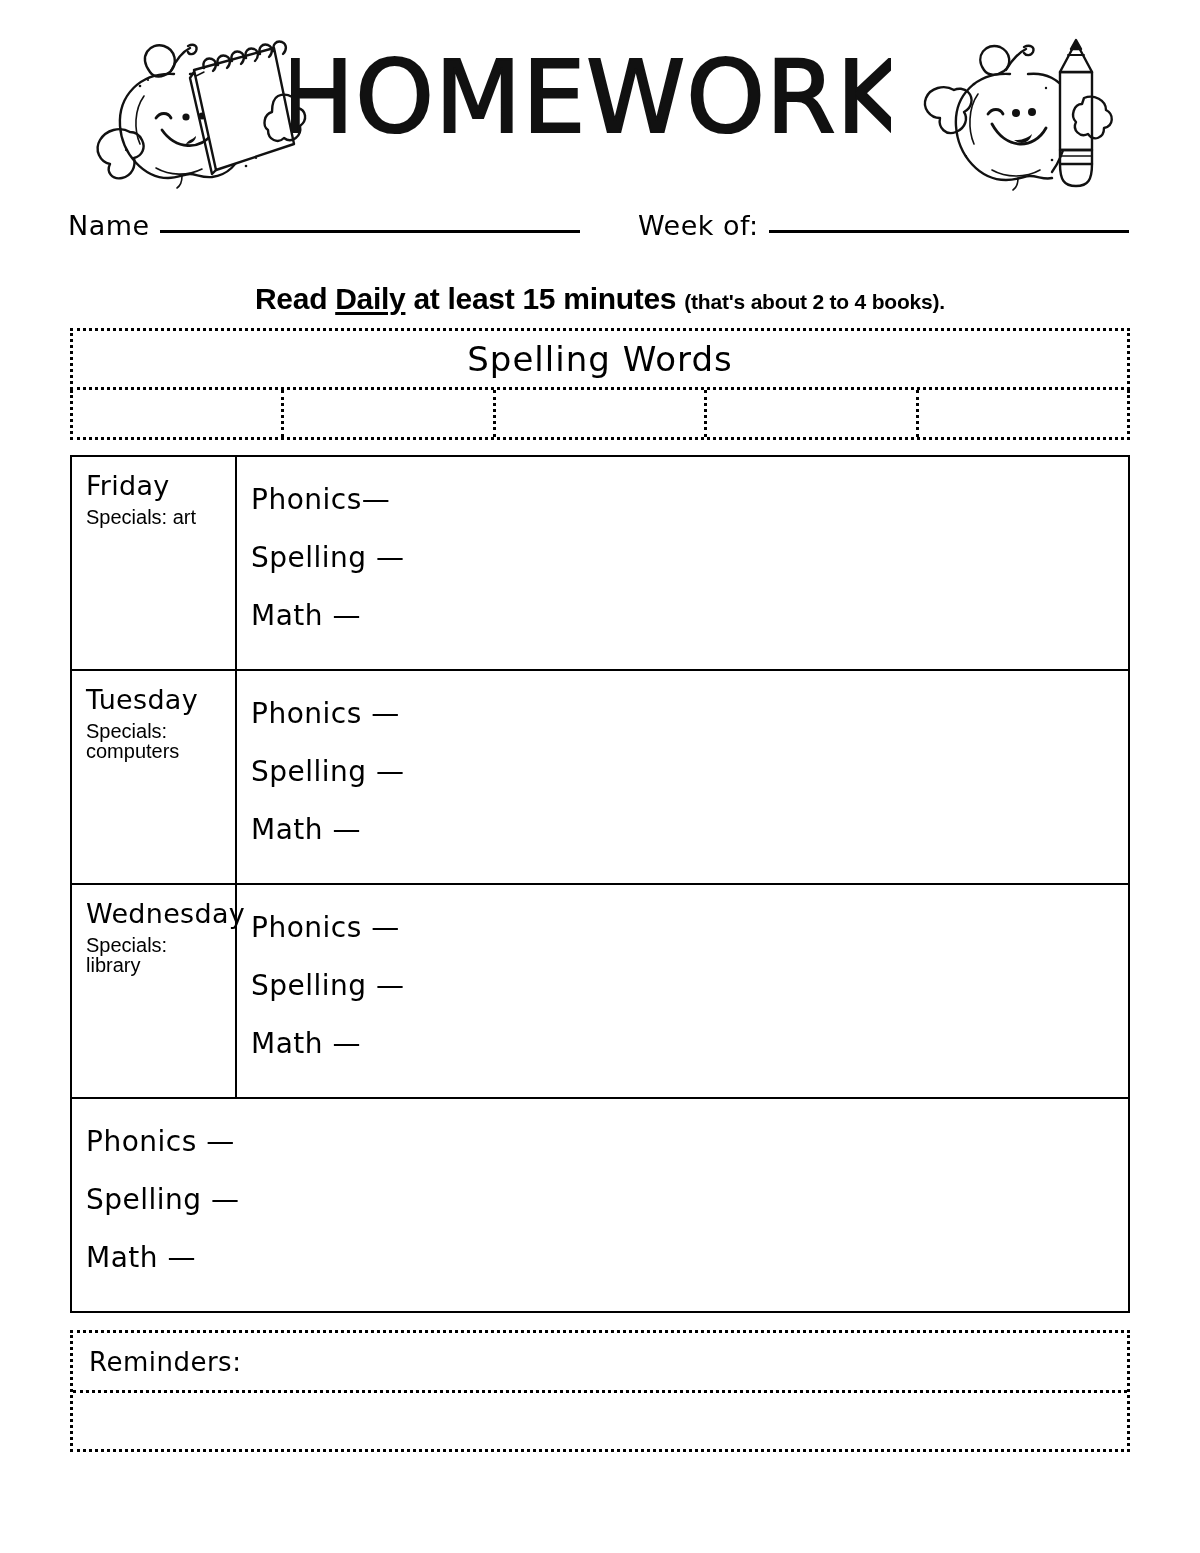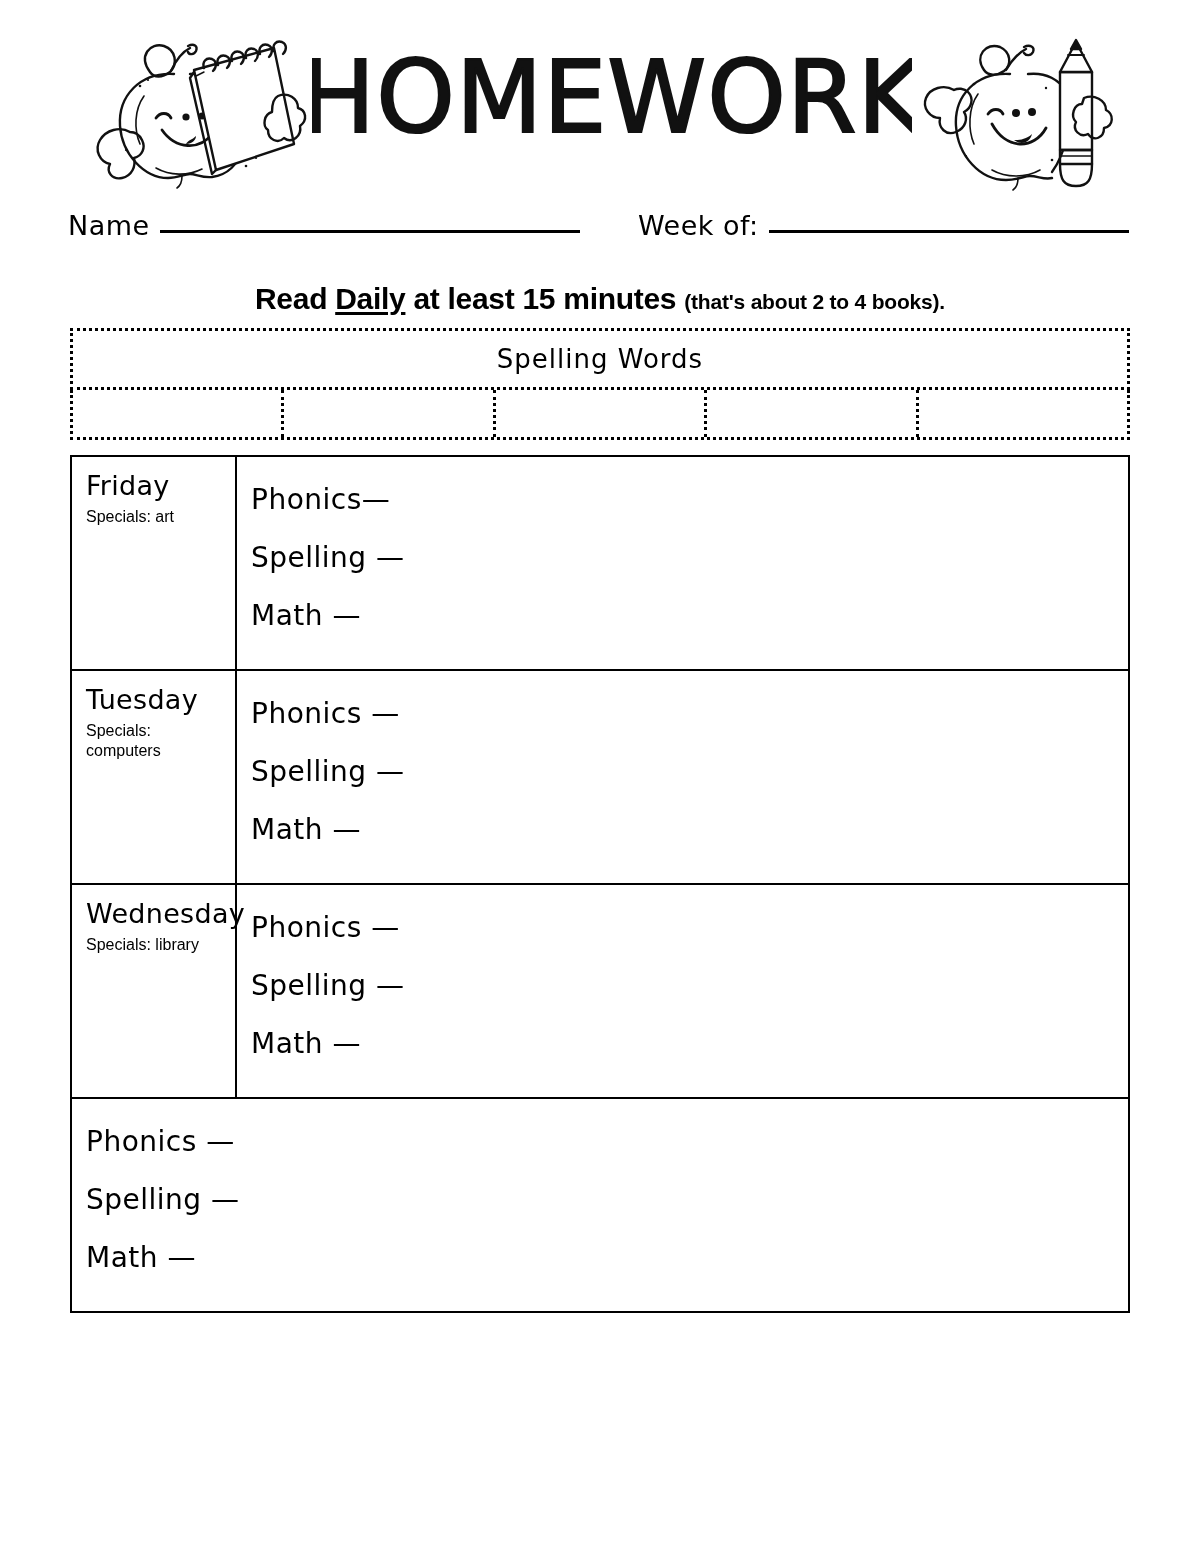--- a/index.html
+++ b/index.html
@@ -40,21 +40,21 @@
   }
   .clip-right {
     position: absolute;
     left: 918px;
     top: 28px;
     width: 200px;
     height: 170px;
   }
   .banner-title {
     position: absolute;
-    left: 312px;
+    left: 291px;
     top: 36px;
     width: 600px;
     text-align: right;
     font-family: "DejaVu Sans", sans-serif;
     font-size: 104px;
     line-height: 120px;
     font-weight: 400;
     letter-spacing: 2px;
     color: #111111;
   }
@@ -126,21 +126,21 @@
   .sw-header {
     border: 3px dotted #000;
     height: 62px;
     display: flex;
     align-items: center;
     justify-content: center;
     box-sizing: border-box;
   }
   .sw-header-label {
     font-family: "DejaVu Sans", sans-serif;
-    font-size: 26px;
+    font-size: 34px;
     letter-spacing: 1px;
   }
   .sw-cells {
     display: flex;
     border: 3px dotted #000;
     border-top: none;
     height: 50px;
     box-sizing: border-box;
   }
   .sw-cell {
@@ -176,21 +176,21 @@
   .day-name {
     font-family: "DejaVu Sans", sans-serif;
     font-size: 27px;
     line-height: 30px;
     letter-spacing: 0.3px;
     margin-bottom: 6px;
     white-space: nowrap;
   }
   .day-specials {
     font-family: "Liberation Sans", sans-serif;
-    font-size: 16px;
+    font-size: 20px;
     line-height: 20px;
     letter-spacing: 0px;
   }
 
   .work-cell {
     flex: 1 1 auto;
     box-sizing: border-box;
     padding: 14px 0 24px 14px;
   }
   .subject-line {
@@ -411,14 +411,20 @@
       <div class="work-cell">
         <div class="subject-line">Phonics —</div>
         <div class="subject-line">Spelling —</div>
         <div class="subject-line">Math —</div>
       </div>
     </div>
 
 
   </div>
 
+  <div class="reminders">
+    <div class="reminders-top">
+      <span class="reminders-label">Reminders:</span>
+    </div>
+    <div class="reminders-bottom"></div>
+  </div>
 
 </div>
 
 </body></html>

